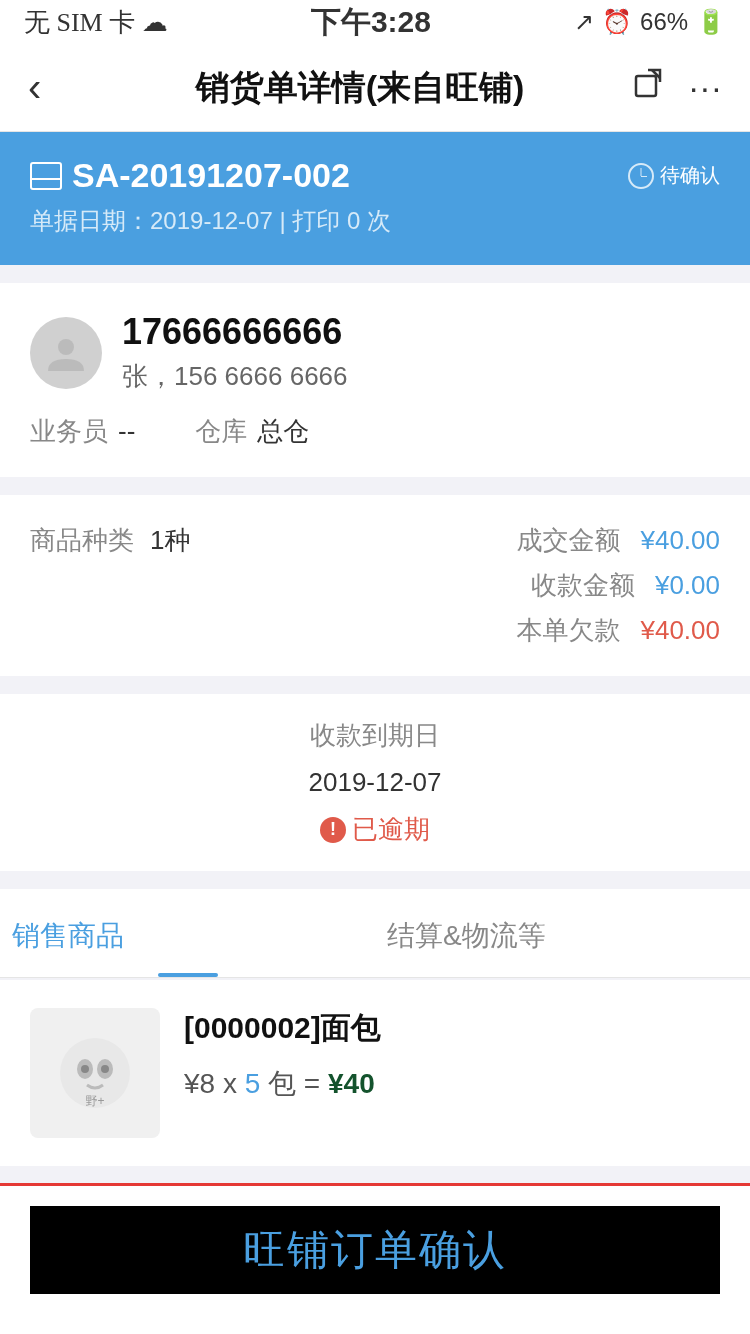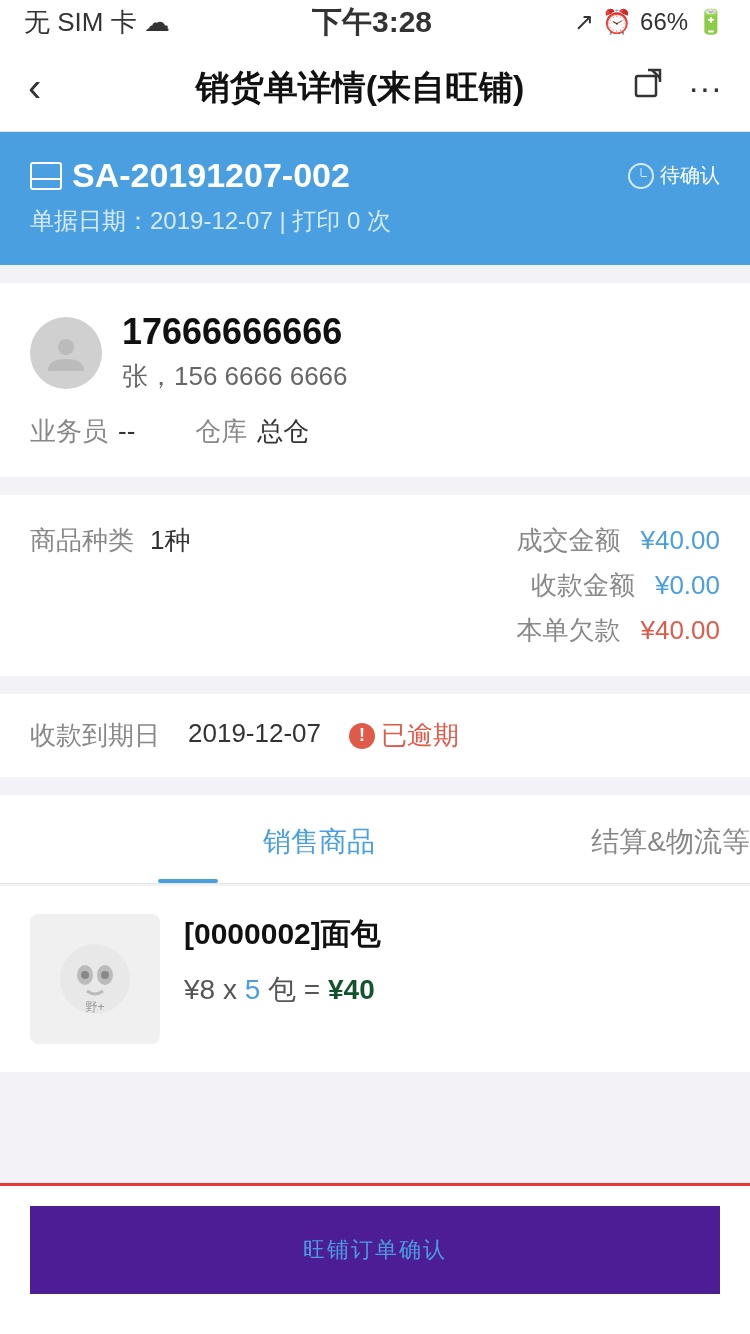--- a/index.html
+++ b/index.html
@@ -17,21 +17,21 @@
     .status-bar {
       height: 44px;
       background: #fff;
       display: flex;
       align-items: center;
       justify-content: space-between;
       padding: 0 24px;
       font-size: 26px;
       font-weight: 500;
     }
-    .status-left { display: flex; align-items: center; gap: 10px; }
+    .status-left { display: flex; align-items: center; gap: 10px; font-family: Liberation Serif, serif; }
     .status-center { font-size: 30px; font-weight: 600; }
     .status-right { display: flex; align-items: center; gap: 8px; font-size: 24px; }
 
     
     .nav-bar {
       height: 88px;
       background: #fff;
       display: flex;
       align-items: center;
       justify-content: space-between;
@@ -170,23 +170,25 @@
     .stat-name { font-size: 26px; color: #888; }
     .stat-amount { font-size: 26px; color: #4a9fe0; font-weight: 500; }
     .stat-amount.red { color: #e05a4a; }
 
     
     .due-section {
       background: #fff;
       padding: 24px 30px;
       margin-top: 18px;
       display: flex;
-      gap: 28px;
+      align-items: center;
+      gap: 14px;
       font-size: 26px;
       color: #555;
+      flex-direction: column;
     }
     .due-label { color: #888; }
     .due-date { color: #333; }
     .overdue-badge {
       background: transparent;
       color: #e05a4a;
       font-size: 26px;
       display: flex;
       align-items: center;
       gap: 6px;
@@ -207,22 +209,22 @@
     
     .tabs-bar {
       background: #fff;
       display: flex;
       align-items: center;
       margin-top: 18px;
       border-bottom: 1px solid #e5e5e5;
     }
     .tab-item {
       flex: 1;
-      text-align: right;
-      padding: 28px 0 22px;
+      text-align: left;
+      padding: 28px 12px 22px;
       font-size: 28px;
       color: #888;
       position: relative;
       cursor: pointer;
     }
     .tab-item.active {
       color: #4a9fe0;
     }
     .tab-item.active::after {
       content: '';
@@ -285,24 +287,24 @@
       bottom: 0;
       left: 0;
       width: 750px;
       background: #fff;
       padding: 20px 30px 40px;
       border-top: 3px solid #e53935;
     }
     .confirm-btn {
       width: 100%;
       height: 88px;
-      background: #4c1d95;
+      background: #000000;
       border: none;
       border-radius: 0;
-      font-size: 22px;
+      font-size: 42px;
       color: #4a9fe0;
       font-weight: 500;
       cursor: pointer;
       letter-spacing: 2px;
     }
   </style>
 </head>
 <body>
 
 <div class="status-bar">

